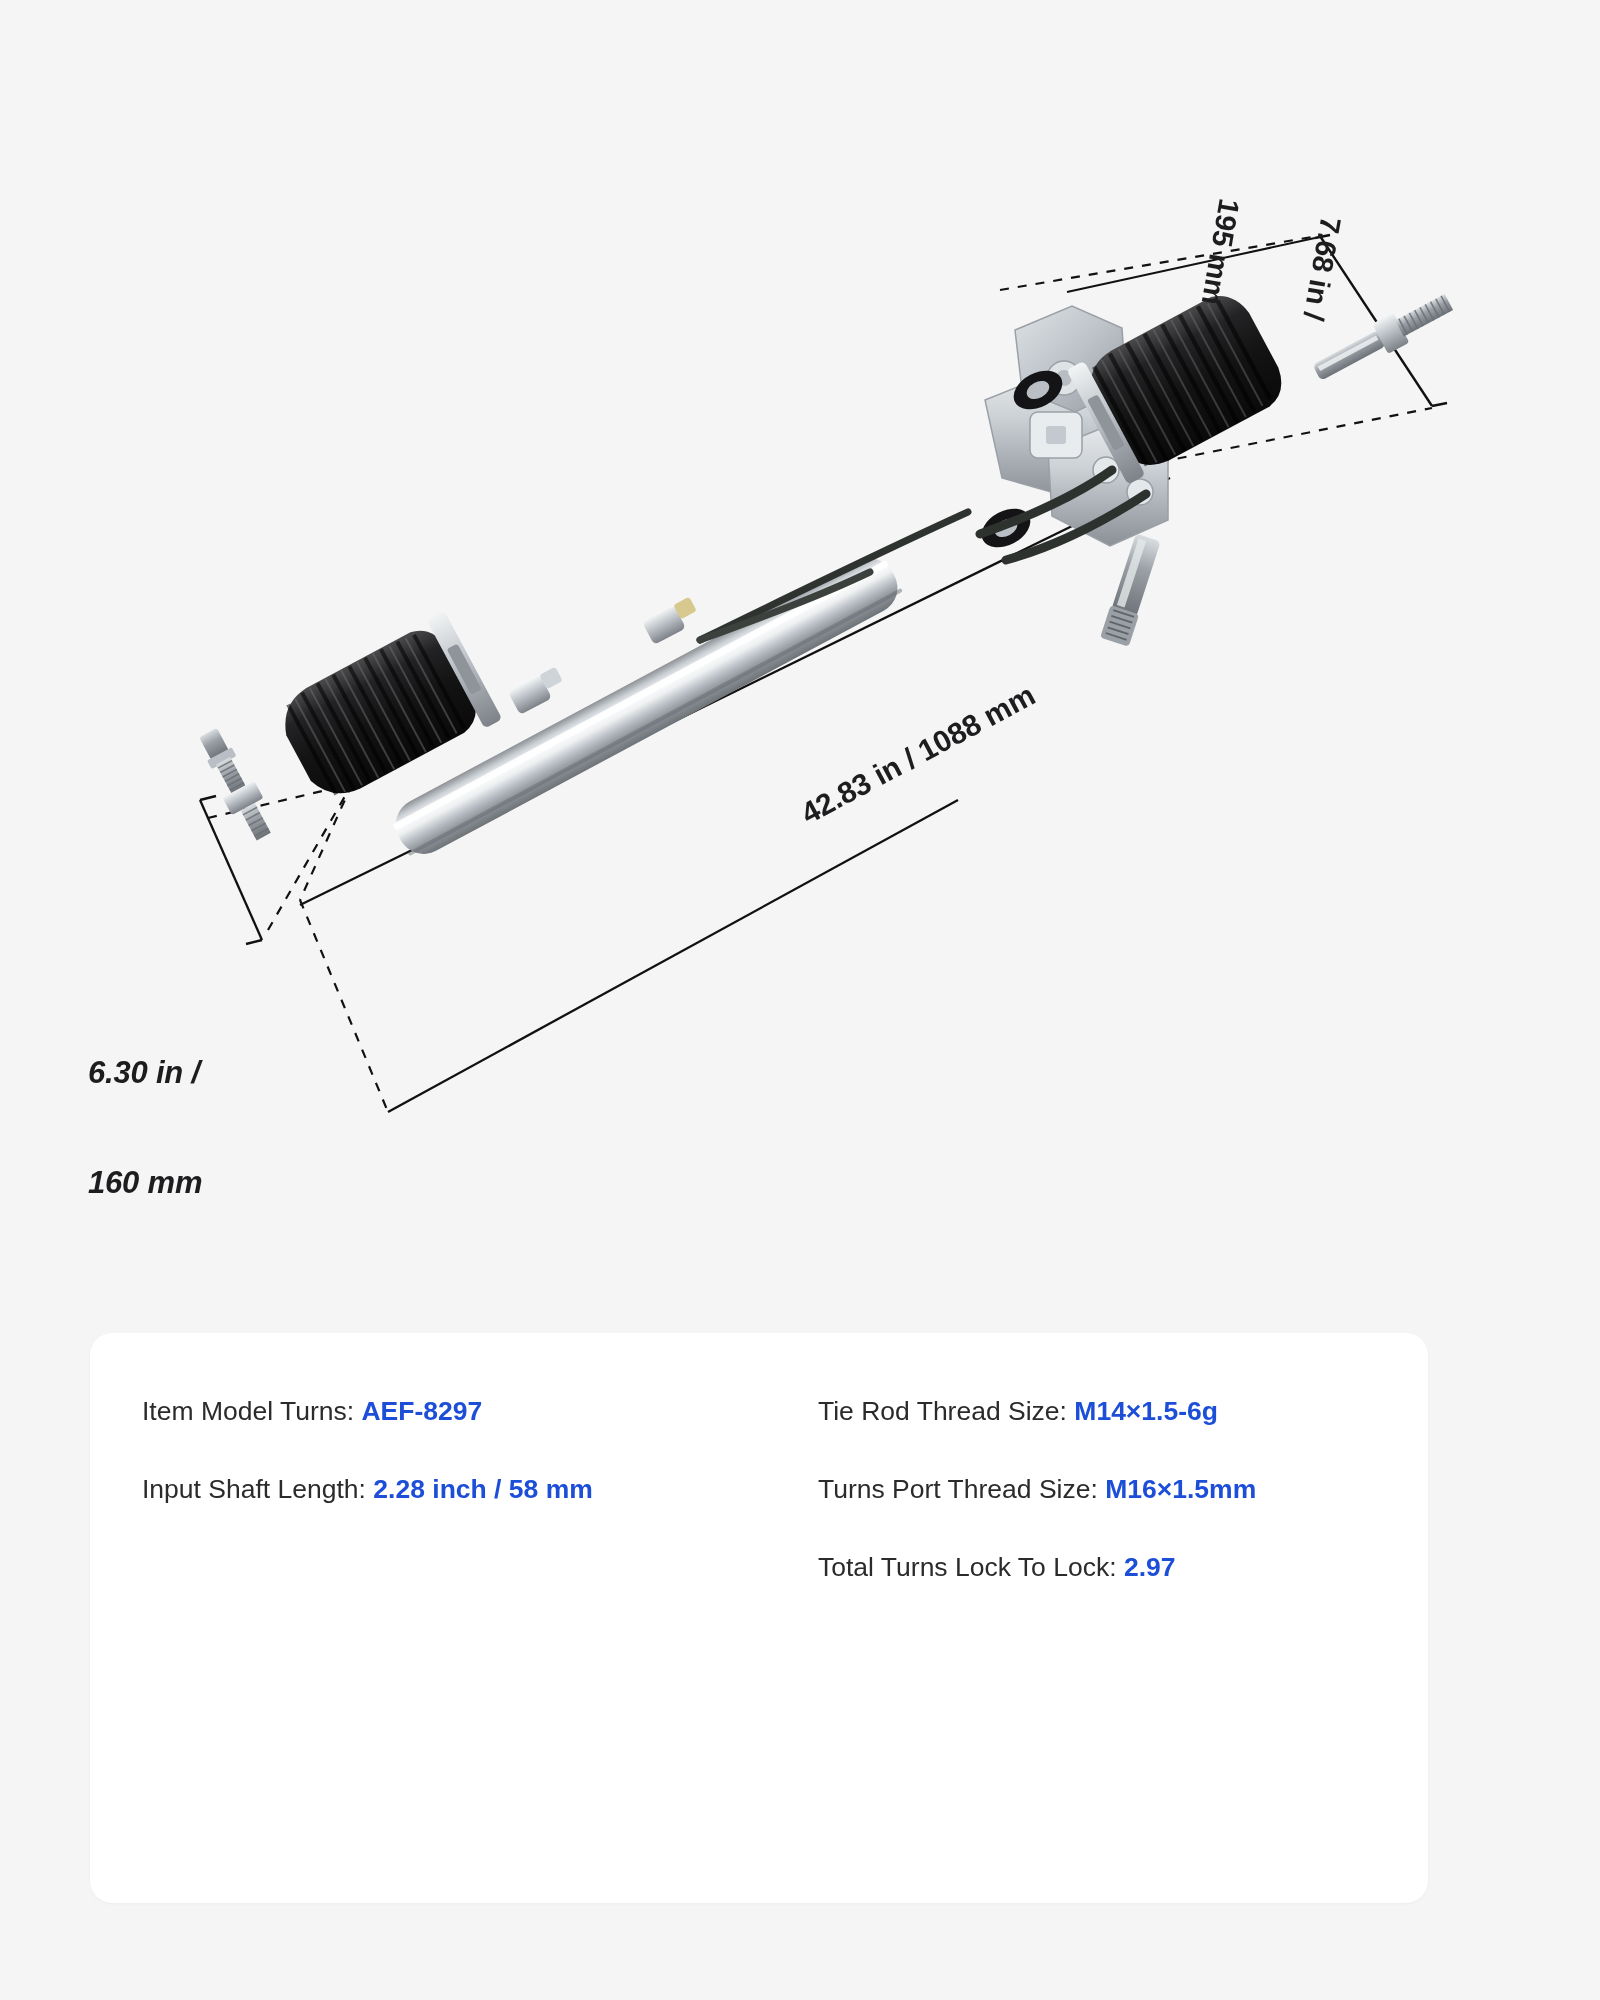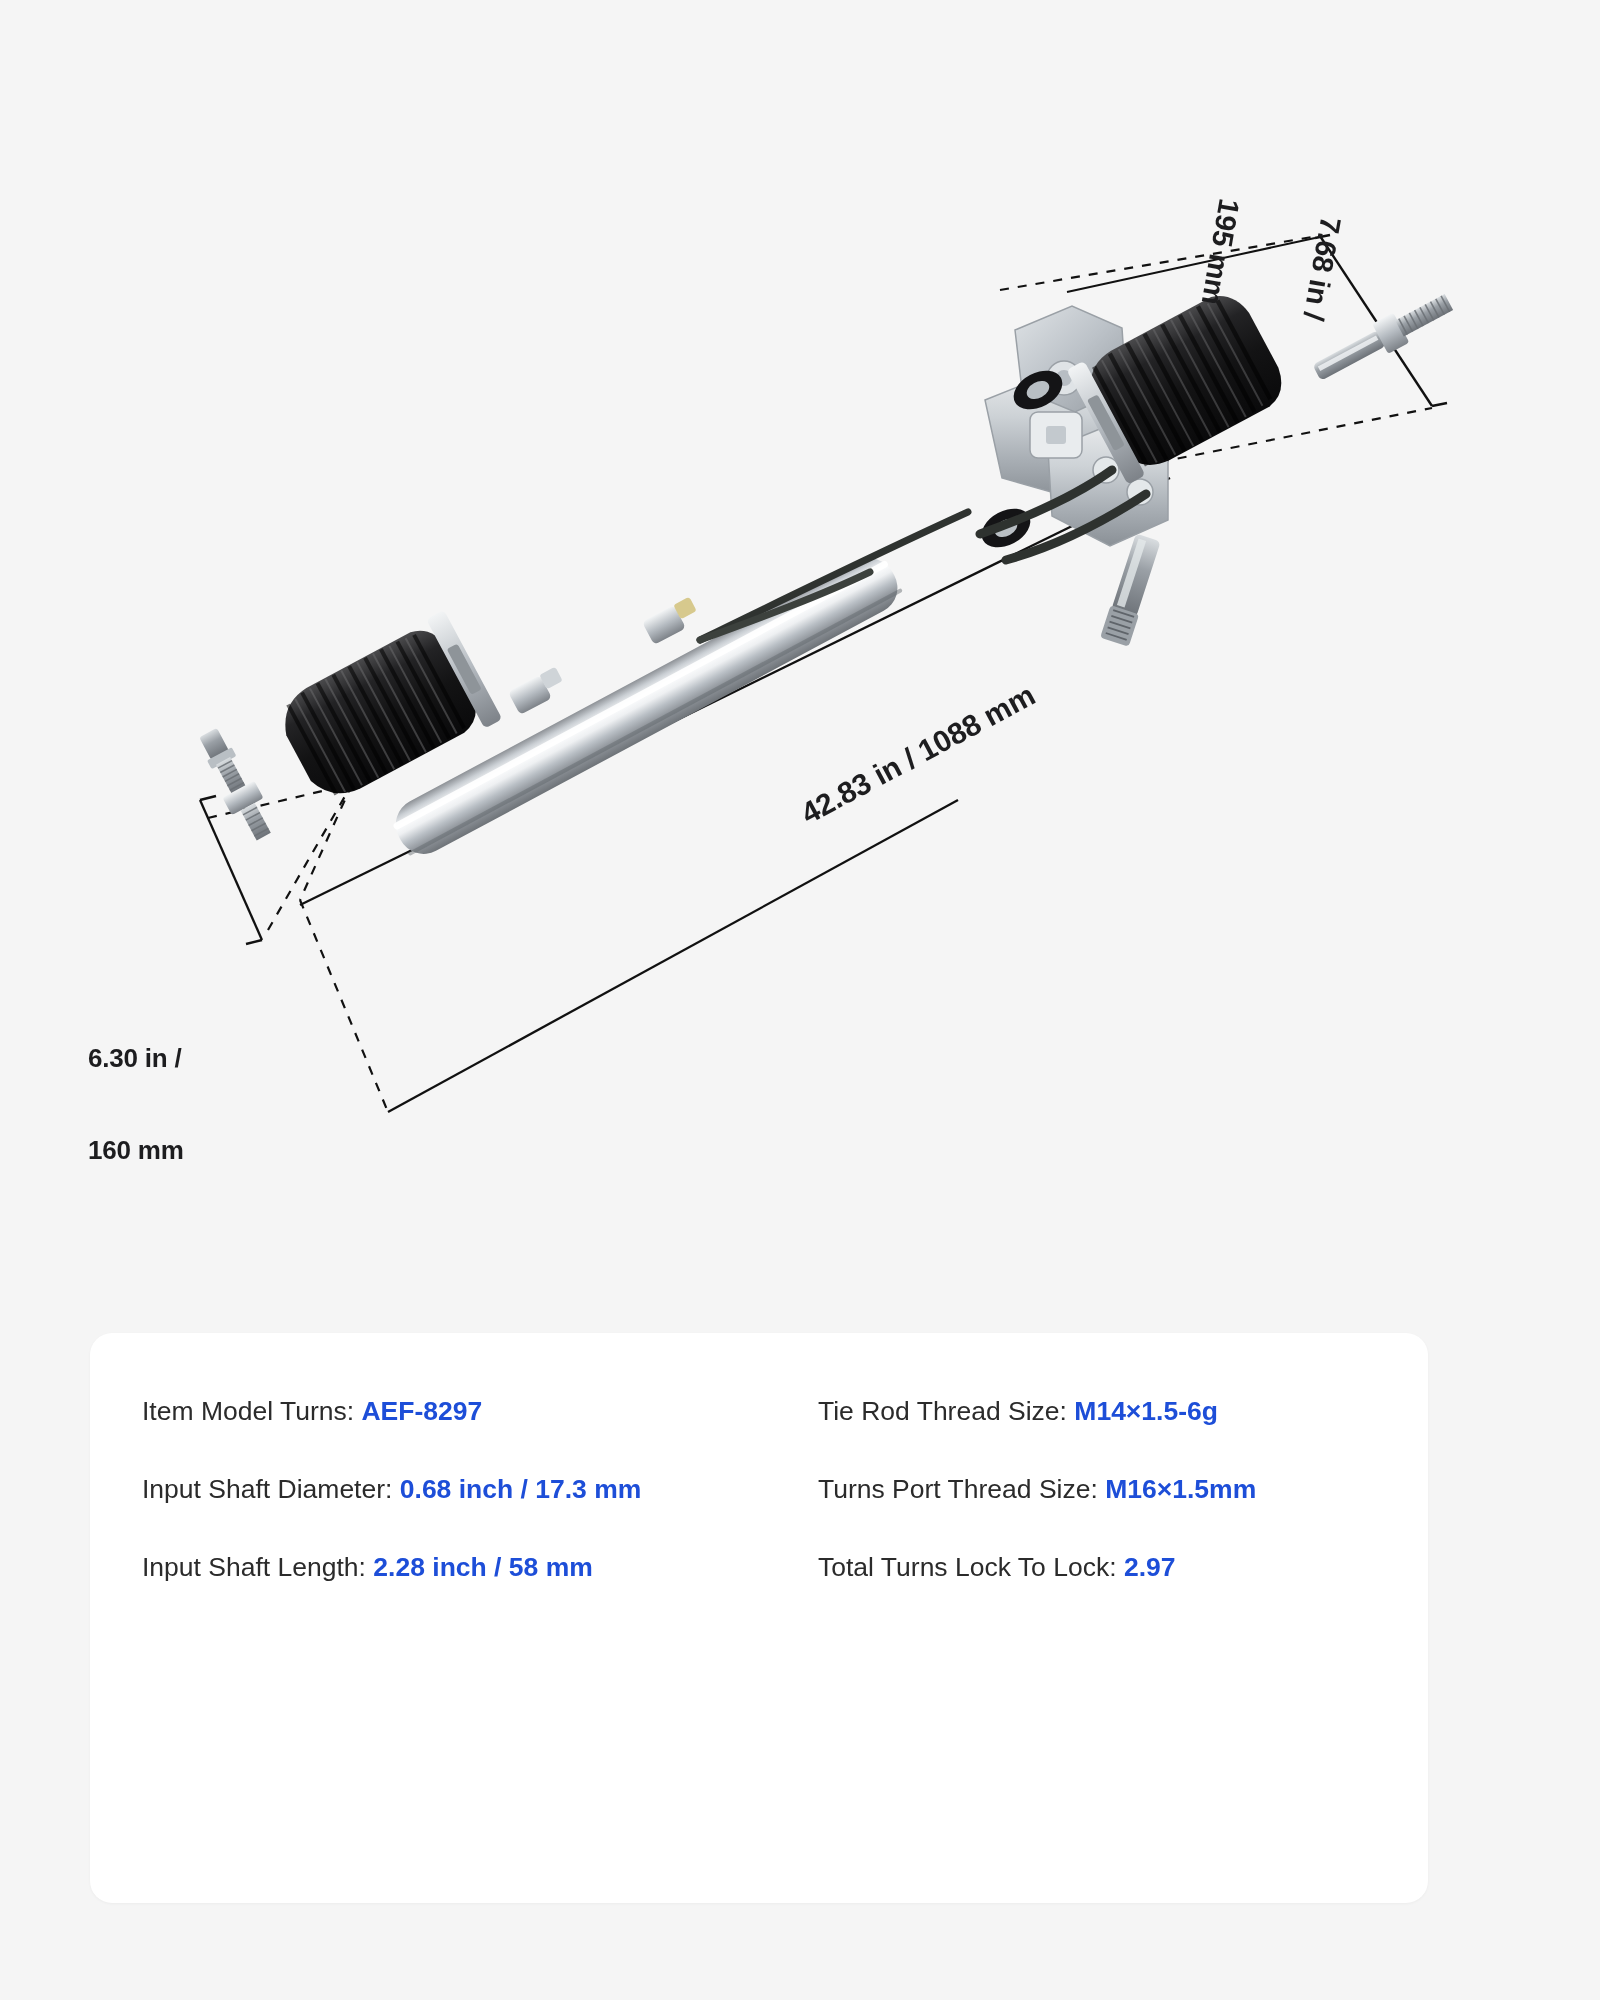--- a/index.html
+++ b/index.html
@@ -22,21 +22,21 @@
   }
   #dim-length-label{
     left:795px;top:800px;font-size:30px;
     transform:rotate(-28.2deg);transform-origin:0 0;
   }
   #dim-height-label{
     left:1415px;top:232px;font-size:29px;
     transform:rotate(100deg);transform-origin:0 0;text-align:left;
   }
   #dim-width-label{
-    left:88px;top:982px;font-size:26px;text-align:left;
+    left:88px;top:982px;font-size:31px;text-align:left;font-style:italic;
   }
 
   
   #spec-card{
     position:absolute;left:90px;top:1333px;width:1338px;height:570px;
     background:#fff;border-radius:22px;
     box-shadow:0 1px 3px rgba(0,0,0,.04);
   }
   .spec-col{position:absolute;top:64px;}
   #spec-col-left{left:52px;width:640px;}
@@ -294,24 +294,20 @@
   </div>
 
   <div id="spec-card">
 
     <div class="spec-col" id="spec-col-left">
       <div class="spec-row">
         <span class="spec-label">Item Model Turns:</span>
         <span class="spec-value"> AEF-8297</span>
       </div>
       <div class="spec-row">
-        <span class="spec-label">Input Shaft Diameter:</span>
-        <span class="spec-value"> 0.68 inch / 17.3 mm</span>
-      </div>
-      <div class="spec-row">
         <span class="spec-label">Input Shaft Length:</span>
         <span class="spec-value"> 2.28 inch / 58 mm</span>
       </div>
     </div>
 
     <div class="spec-col" id="spec-col-right">
       <div class="spec-row">
         <span class="spec-label">Tie Rod Thread Size:</span>
         <span class="spec-value"> M14×1.5-6g</span>
       </div>

